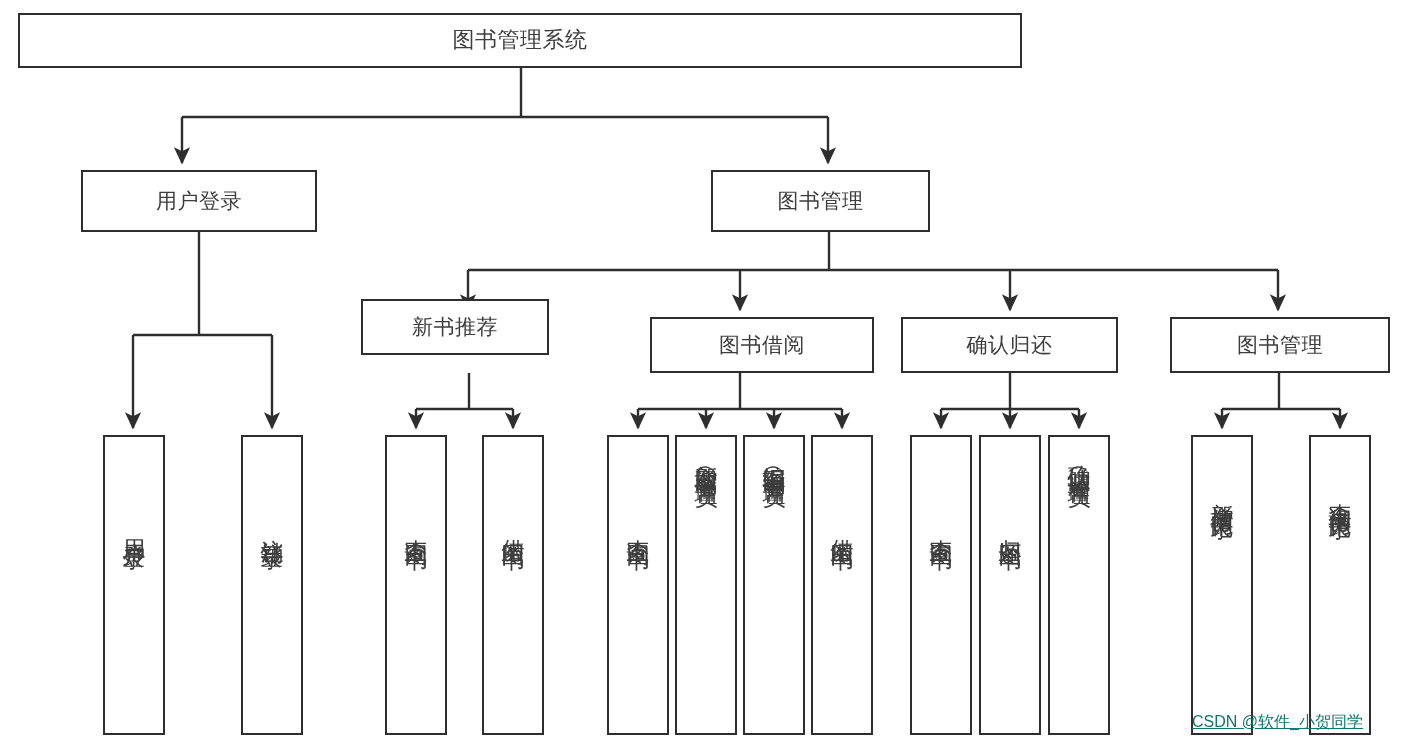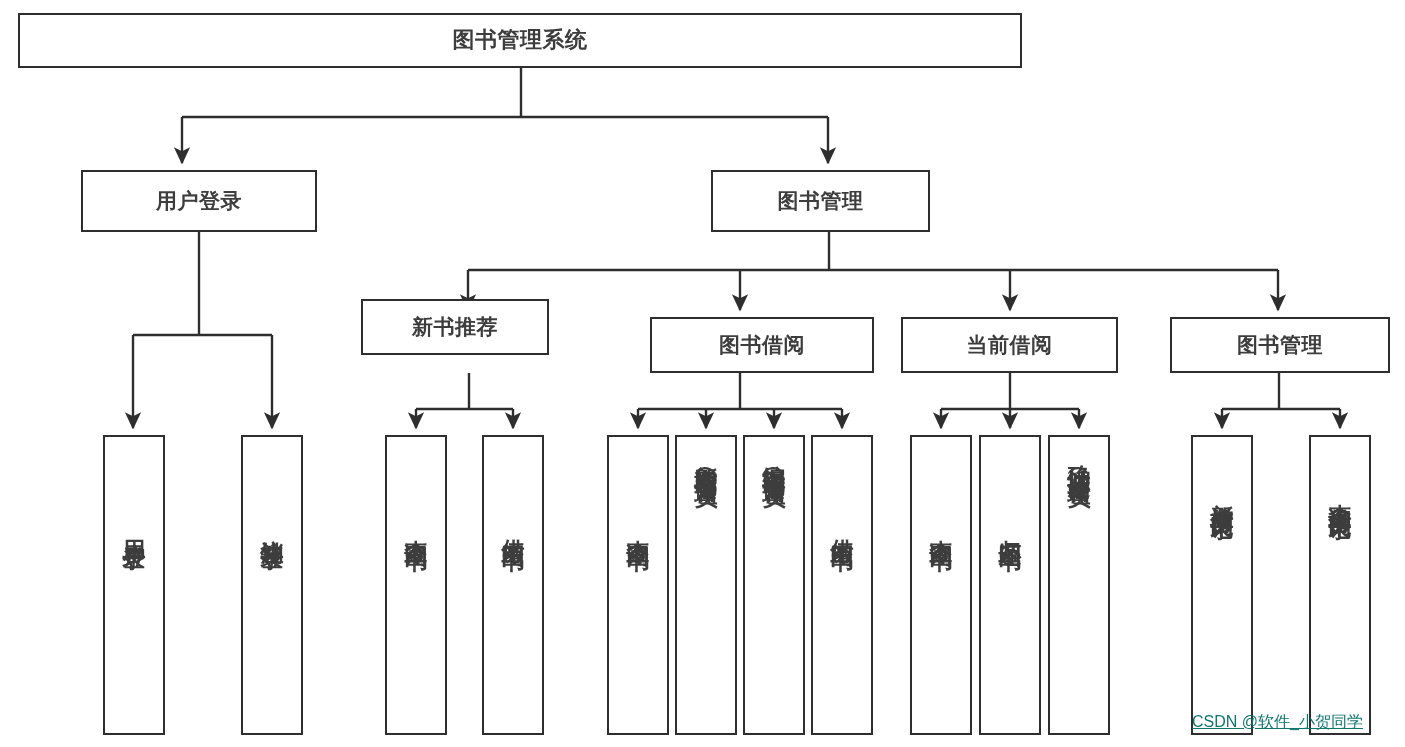--- a/index.html
+++ b/index.html
@@ -36,21 +36,20 @@
     justify-content: center;
     color: #3d3d3d;
     z-index: 2;
   }
   .node .label {
     display: block;
     text-align: center;
     line-height: 1.22;
     letter-spacing: 0.5px;
     color: #3d3d3d;
-    font-weight: bold;
   }
   
   .node.h .label {
     font-size: 21px;
     white-space: nowrap;
   }
   .node.root .label {
     font-size: 22px;
   }
   
@@ -145,21 +144,21 @@
     <span class="label">图书管理</span>
   </div>
 
   <div class="node h" style="left:361px; top:299px; width:188px; height:56px;">
     <span class="label">新书推荐</span>
   </div>
   <div class="node h" style="left:650px; top:317px; width:224px; height:56px;">
     <span class="label">图书借阅</span>
   </div>
   <div class="node h" style="left:901px; top:317px; width:217px; height:56px;">
-    <span class="label">当前借阅</span>
+    <span class="label">确认归还</span>
   </div>
   <div class="node h" style="left:1170px; top:317px; width:220px; height:56px;">
     <span class="label">图书管理</span>
   </div>
 
   <div class="node v" style="left:103px; top:435px; width:62px; height:300px; padding-top:84px;">
     <span class="label">用户登录</span>
   </div>
   <div class="node v" style="left:241px; top:435px; width:62px; height:300px; padding-top:84px;">
     <span class="label">注销登录</span>

